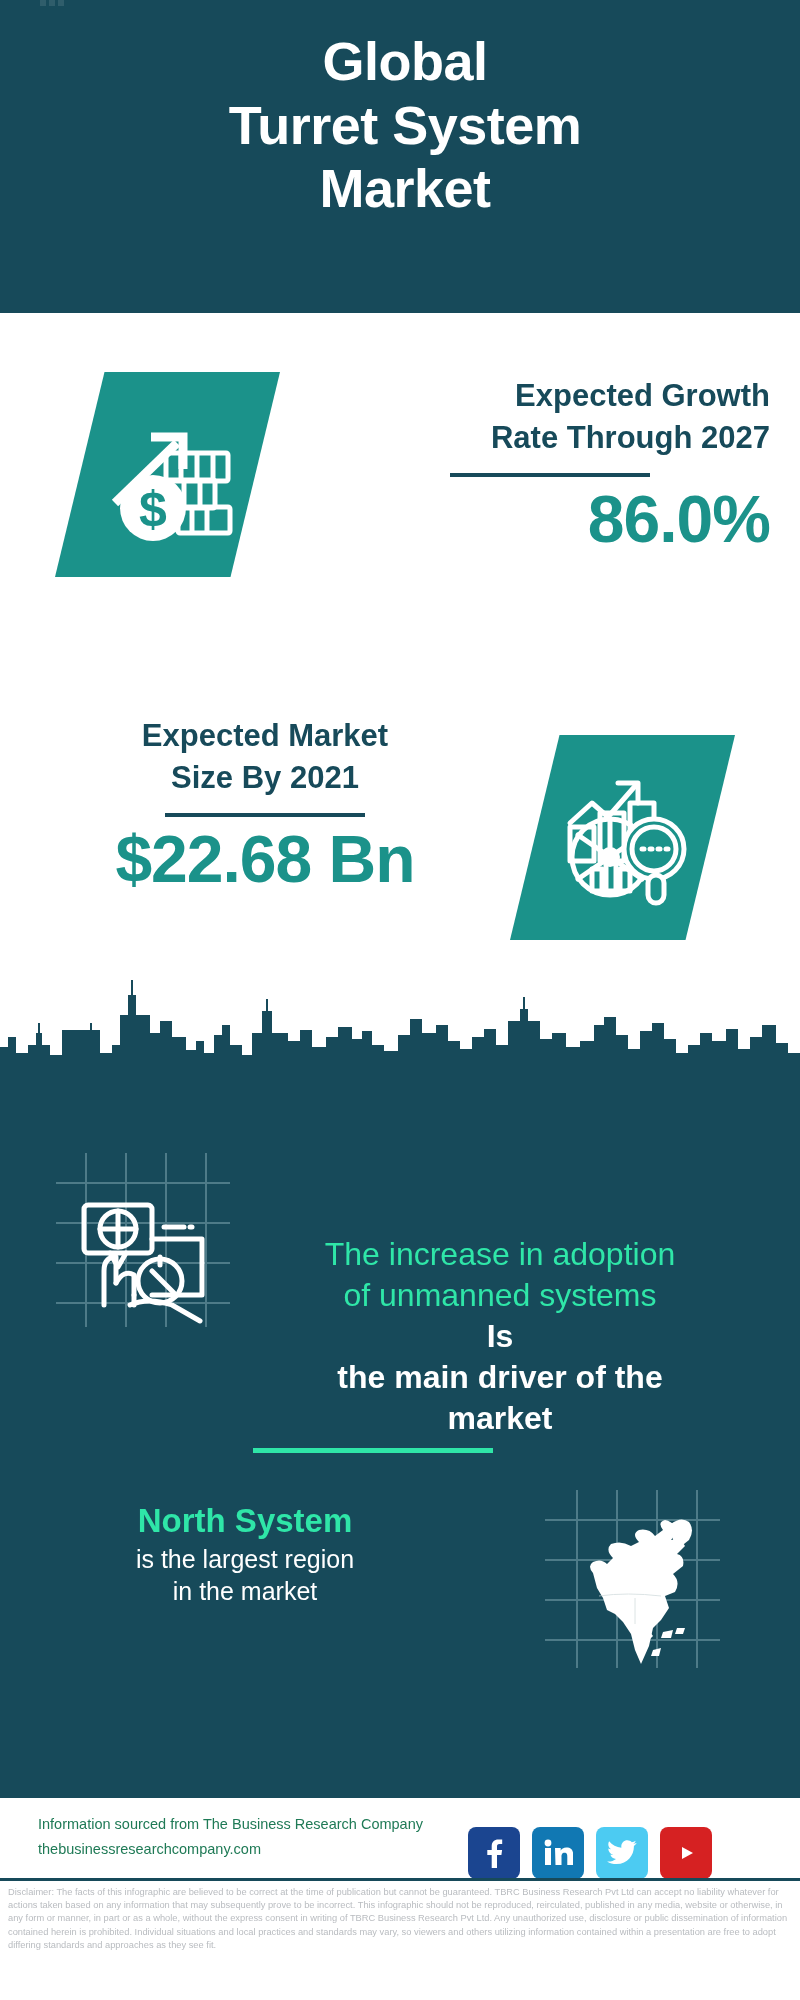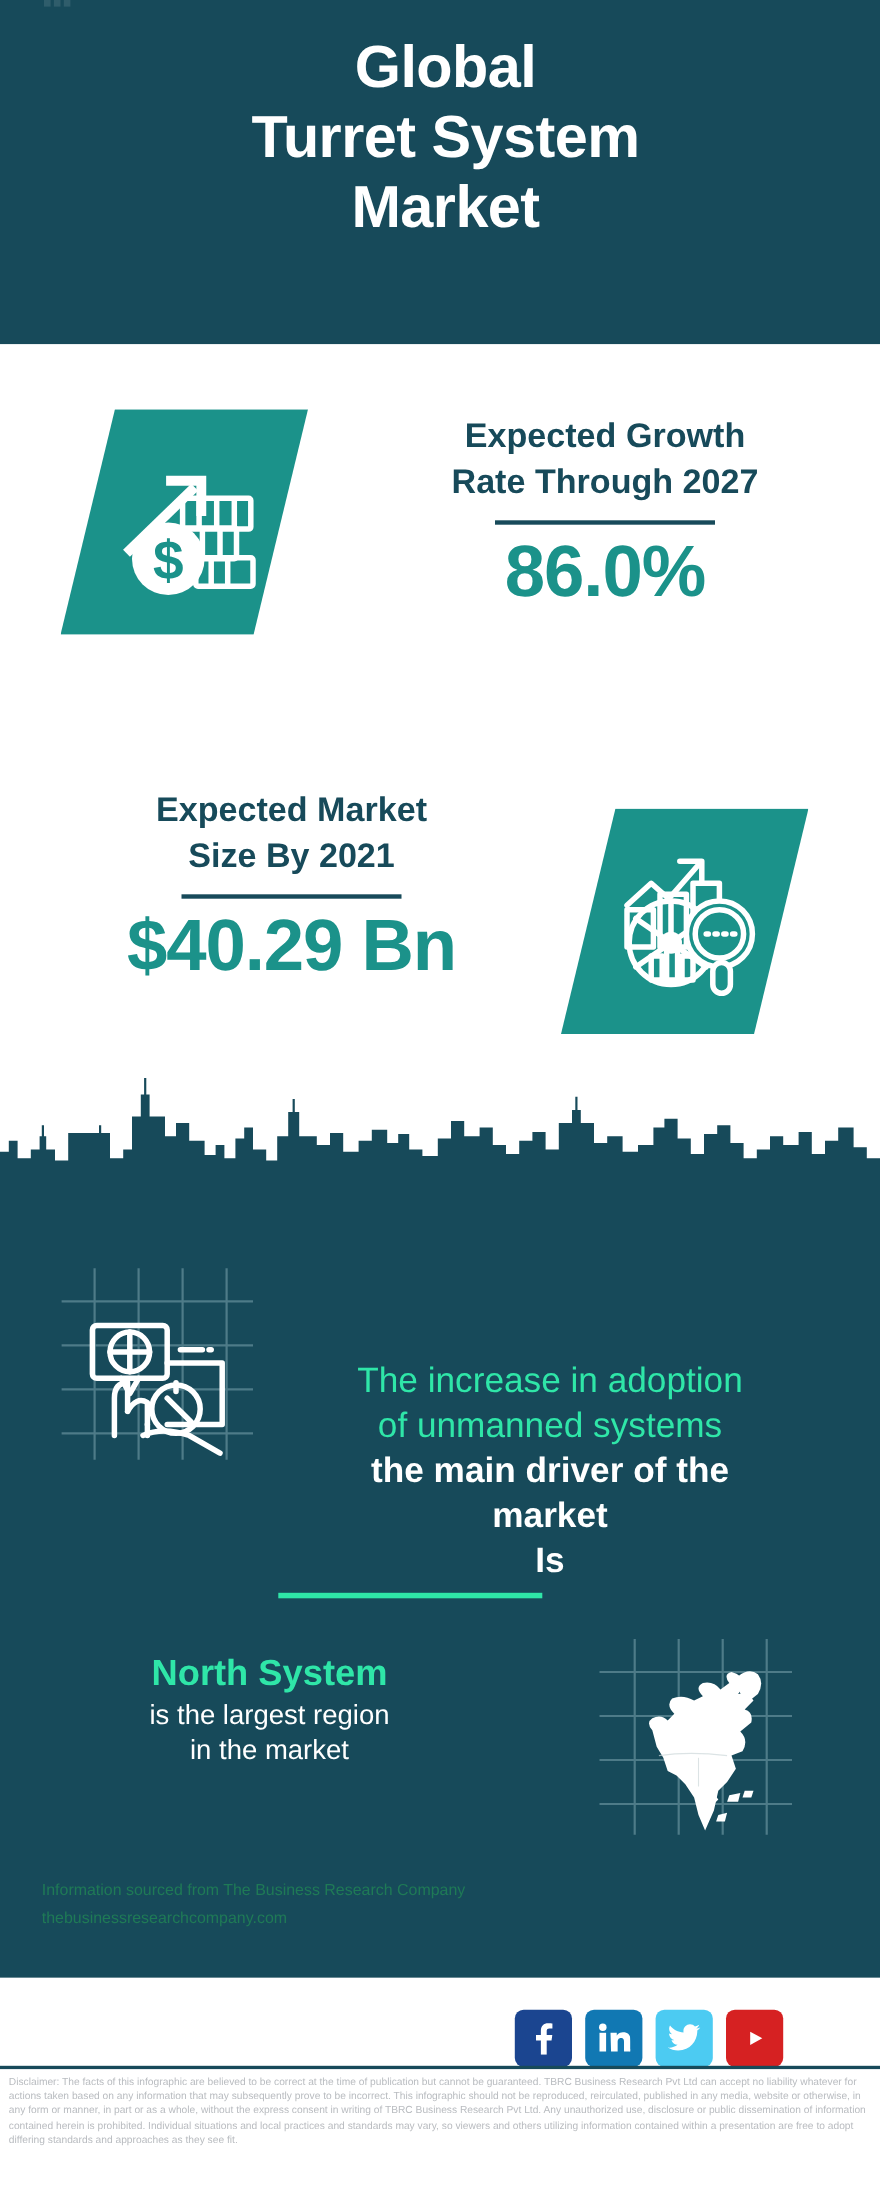--- a/index.html
+++ b/index.html
@@ -39,21 +39,21 @@
     position:absolute; left:55px; top:372px; width:225px; height:205px;
   }
   .para {
     position:absolute; inset:0;
     background:#1b928a;
     clip-path:polygon(22% 0%, 100% 0%, 78% 100%, 0% 100%);
   }
   .icon-inner { position:absolute; inset:0; display:flex; align-items:center; justify-content:center; }
 
   .stat-growth-text {
-    position:absolute; left:330px; top:375px; width:440px; text-align:center;
+    position:absolute; left:330px; top:375px; width:440px; text-align:right;
   }
   .stat-label {
     color:#174a5a; font-size:31px; font-weight:bold; line-height:1.35; white-space:pre-line;
   }
   .rule-dark {
     width:200px; height:4px; background:#174a5a; margin:14px auto 6px auto;
   }
   .stat-value-teal {
     color:#1b928a; font-size:66px; font-weight:bold; line-height:1.1; letter-spacing:-1px;
   }
@@ -91,21 +91,21 @@
 
   
   .region-text { position:absolute; left:20px; top:1500px; width:450px; text-align:center; }
   .region-green { color:#2fe6a8; font-size:33px; font-weight:bold; line-height:1.3; }
   .region-white { color:#ffffff; font-size:25px; font-weight:normal; line-height:1.3; white-space:pre-line; }
   .region-icon { position:absolute; left:535px; top:1478px; width:195px; height:195px; }
 
   
   .footer { position:absolute; left:0; top:1798px; width:800px; height:80px; background:#ffffff; }
   .footer-source {
-    position:absolute; left:38px; top:1707px; width:430px;
+    position:absolute; left:38px; top:1812px; width:430px;
     color:#1f7a56; font-size:14.5px; line-height:1.75;
   }
   .social-row { position:absolute; left:468px; top:1827px; display:flex; gap:12px; }
   .social { width:52px; height:52px; border-radius:8px; display:flex; align-items:center; justify-content:center; }
   .sc-fb { background:#1b4590; }
   .sc-li { background:#1178b3; }
   .sc-tw { background:#4ccbf2; }
   .sc-yt { background:#d62122; }
 
   .footer-rule { position:absolute; left:0; top:1878px; width:800px; height:3px; background:#174a5a; }
@@ -162,21 +162,21 @@
     <div class="stat-label">Expected Growth
 Rate Through 2027</div>
     <div class="rule-dark"></div>
     <div class="stat-value-teal">86.0%</div>
   </div>
 
   <div class="stat-size-text">
     <div class="stat-label">Expected Market
 Size By 2021</div>
     <div class="rule-dark"></div>
-    <div class="stat-value-teal">$40.29 Bn</div>
+    <div class="stat-value-teal">$22.68 Bn</div>
   </div>
 
   <div class="stat-size-icon">
     <div class="para"></div>
     <div class="icon-inner">
       <svg width="150" height="145" viewBox="0 0 150 145" fill="none" stroke="#fff" stroke-width="5" stroke-linecap="round" stroke-linejoin="round">
 
         <polyline points="22,58 44,38 60,52 88,20"></polyline>
         <polyline points="70,18 90,18 90,38"></polyline>
 
@@ -245,23 +245,23 @@
         <line x1="112" y1="112" x2="112" y2="120"></line>
         <path d="M104 126 L126 148"></path>
         <path d="M82 160 Q100 152 124 160 L152 176"></path>
       </g>
     </svg>
   </div>
 
   <div class="driver-text">
     <div class="driver-green">The increase in adoption
 of unmanned systems</div>
+    <div class="driver-white">Is</div>
     <div class="driver-white">the main driver of the
 market</div>
-    <div class="driver-white">Is</div>
   </div>
   <div class="rule-green"></div>
 
   <div class="region-text">
     <div class="region-green">North System</div>
     <div class="region-white">is the largest region
 in the market</div>
   </div>
 
   <div class="region-icon">

